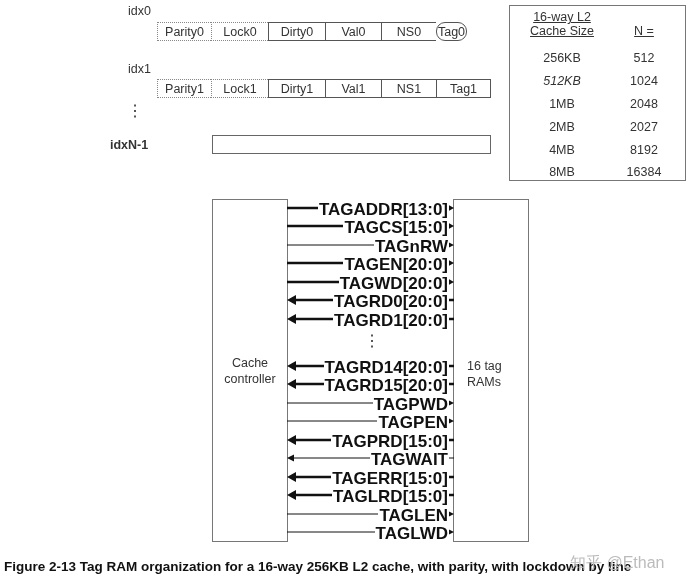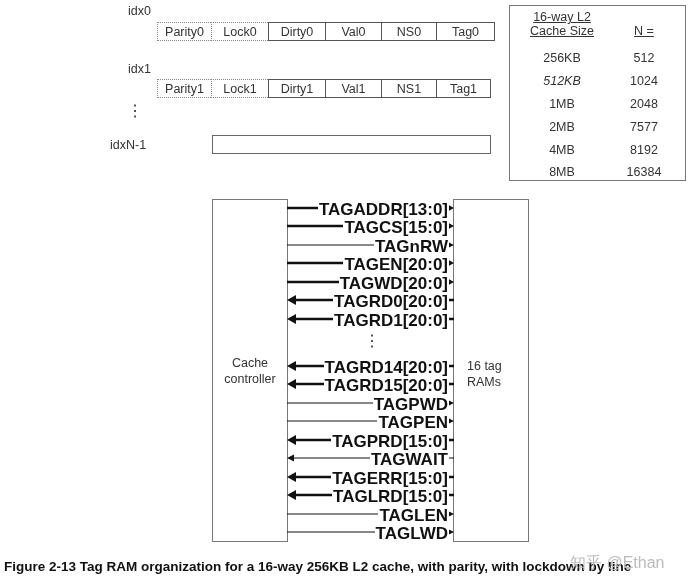--- a/index.html
+++ b/index.html
@@ -26,29 +26,29 @@
   .sig .name span { background:#fff; padding:0 1px; }
   .caption { position:absolute; left:4px; top:559px; font-size:13.5px; font-weight:bold; color:#111; white-space:nowrap; }
   .watermark { position:absolute; left:570px; top:553px; font-size:16px; color:#bbb; white-space:nowrap; }
 </style>
 </head>
 <body>
 
 <div class="abs lbl" style="left:128px;top:4px;">idx0</div>
 <div class="abs lbl" style="left:128px;top:62px;">idx1</div>
 <div class="vdots" style="left:127px;top:108px;"><span>⋮</span></div>
-<div class="abs lbl" style="left:110px;top:138px;">idxN-1</div>
+<div class="abs lbl" style="left:110px;top:138px;font-weight:bold;">idxN-1</div>
 
 <div class="row" style="left:157px;top:22px;">
   <div class="cell dotted" style="width:54px;">Parity0</div>
   <div class="cell dotted" style="width:57px;">Lock0</div>
   <div class="cell solid" style="width:57px;">Dirty0</div>
   <div class="cell solid" style="width:56px;">Val0</div>
   <div class="cell solid" style="width:55px;">NS0</div>
-  <div class="cell solid last" style="width:59px;">Tag0</div>
+  <div class="cell solid last" style="width:31px;border-radius:9px;">Tag0</div>
 </div>
 
 <div class="row" style="left:157px;top:79px;">
   <div class="cell dotted" style="width:54px;">Parity1</div>
   <div class="cell dotted" style="width:57px;">Lock1</div>
   <div class="cell solid" style="width:57px;">Dirty1</div>
   <div class="cell solid" style="width:56px;">Val1</div>
   <div class="cell solid" style="width:55px;">NS1</div>
   <div class="cell solid last" style="width:55px;">Tag1</div>
 </div>
@@ -62,21 +62,21 @@
   </div>
   <div class="thead" style="left:114px;top:18px;width:40px;">N =</div>
 
   <div class="tcell" style="left:12px;top:45px;">256KB</div>
   <div class="tcell" style="left:94px;top:45px;">512</div>
   <div class="tcell" style="left:12px;top:68px;font-style:italic;">512KB</div>
   <div class="tcell" style="left:94px;top:68px;">1024</div>
   <div class="tcell" style="left:12px;top:91px;">1MB</div>
   <div class="tcell" style="left:94px;top:91px;">2048</div>
   <div class="tcell" style="left:12px;top:114px;">2MB</div>
-  <div class="tcell" style="left:94px;top:114px;">7577</div>
+  <div class="tcell" style="left:94px;top:114px;">2027</div>
   <div class="tcell" style="left:12px;top:137px;">4MB</div>
   <div class="tcell" style="left:94px;top:137px;">8192</div>
   <div class="tcell" style="left:12px;top:159px;">8MB</div>
   <div class="tcell" style="left:94px;top:159px;">16384</div>
 </div>
 
 <div class="box" style="left:212px;top:199px;width:76px;height:343px;"></div>
 <div class="boxlbl" style="left:212px;top:355px;width:76px;">
   <div>Cache</div>
   <div>controller</div>

